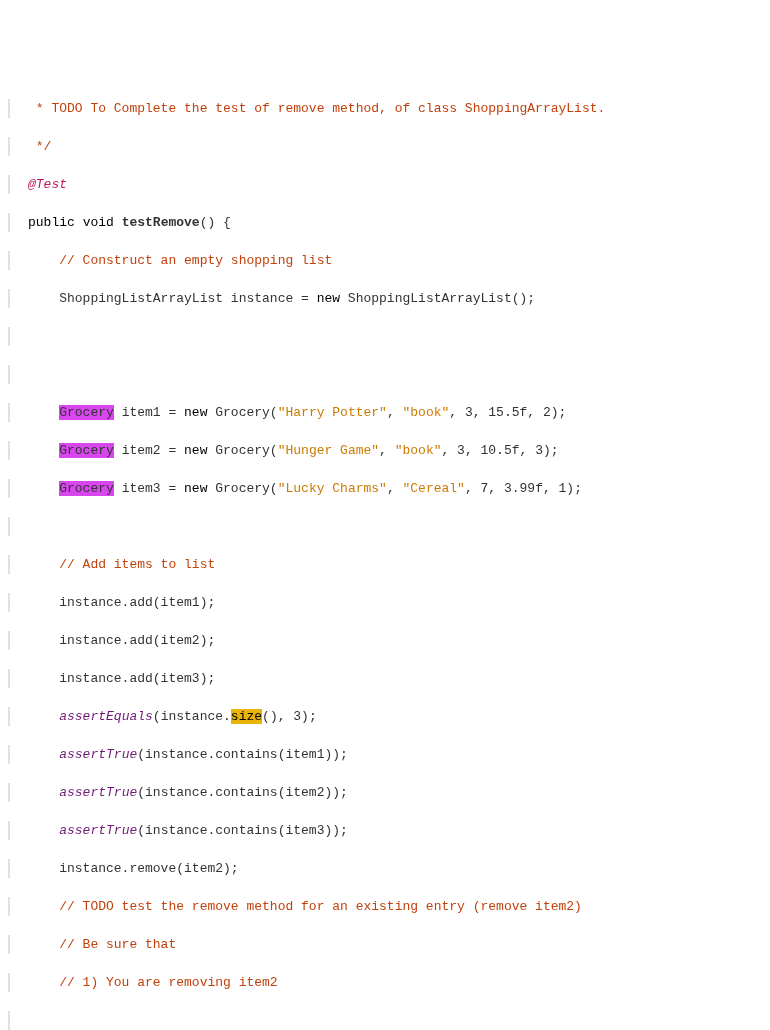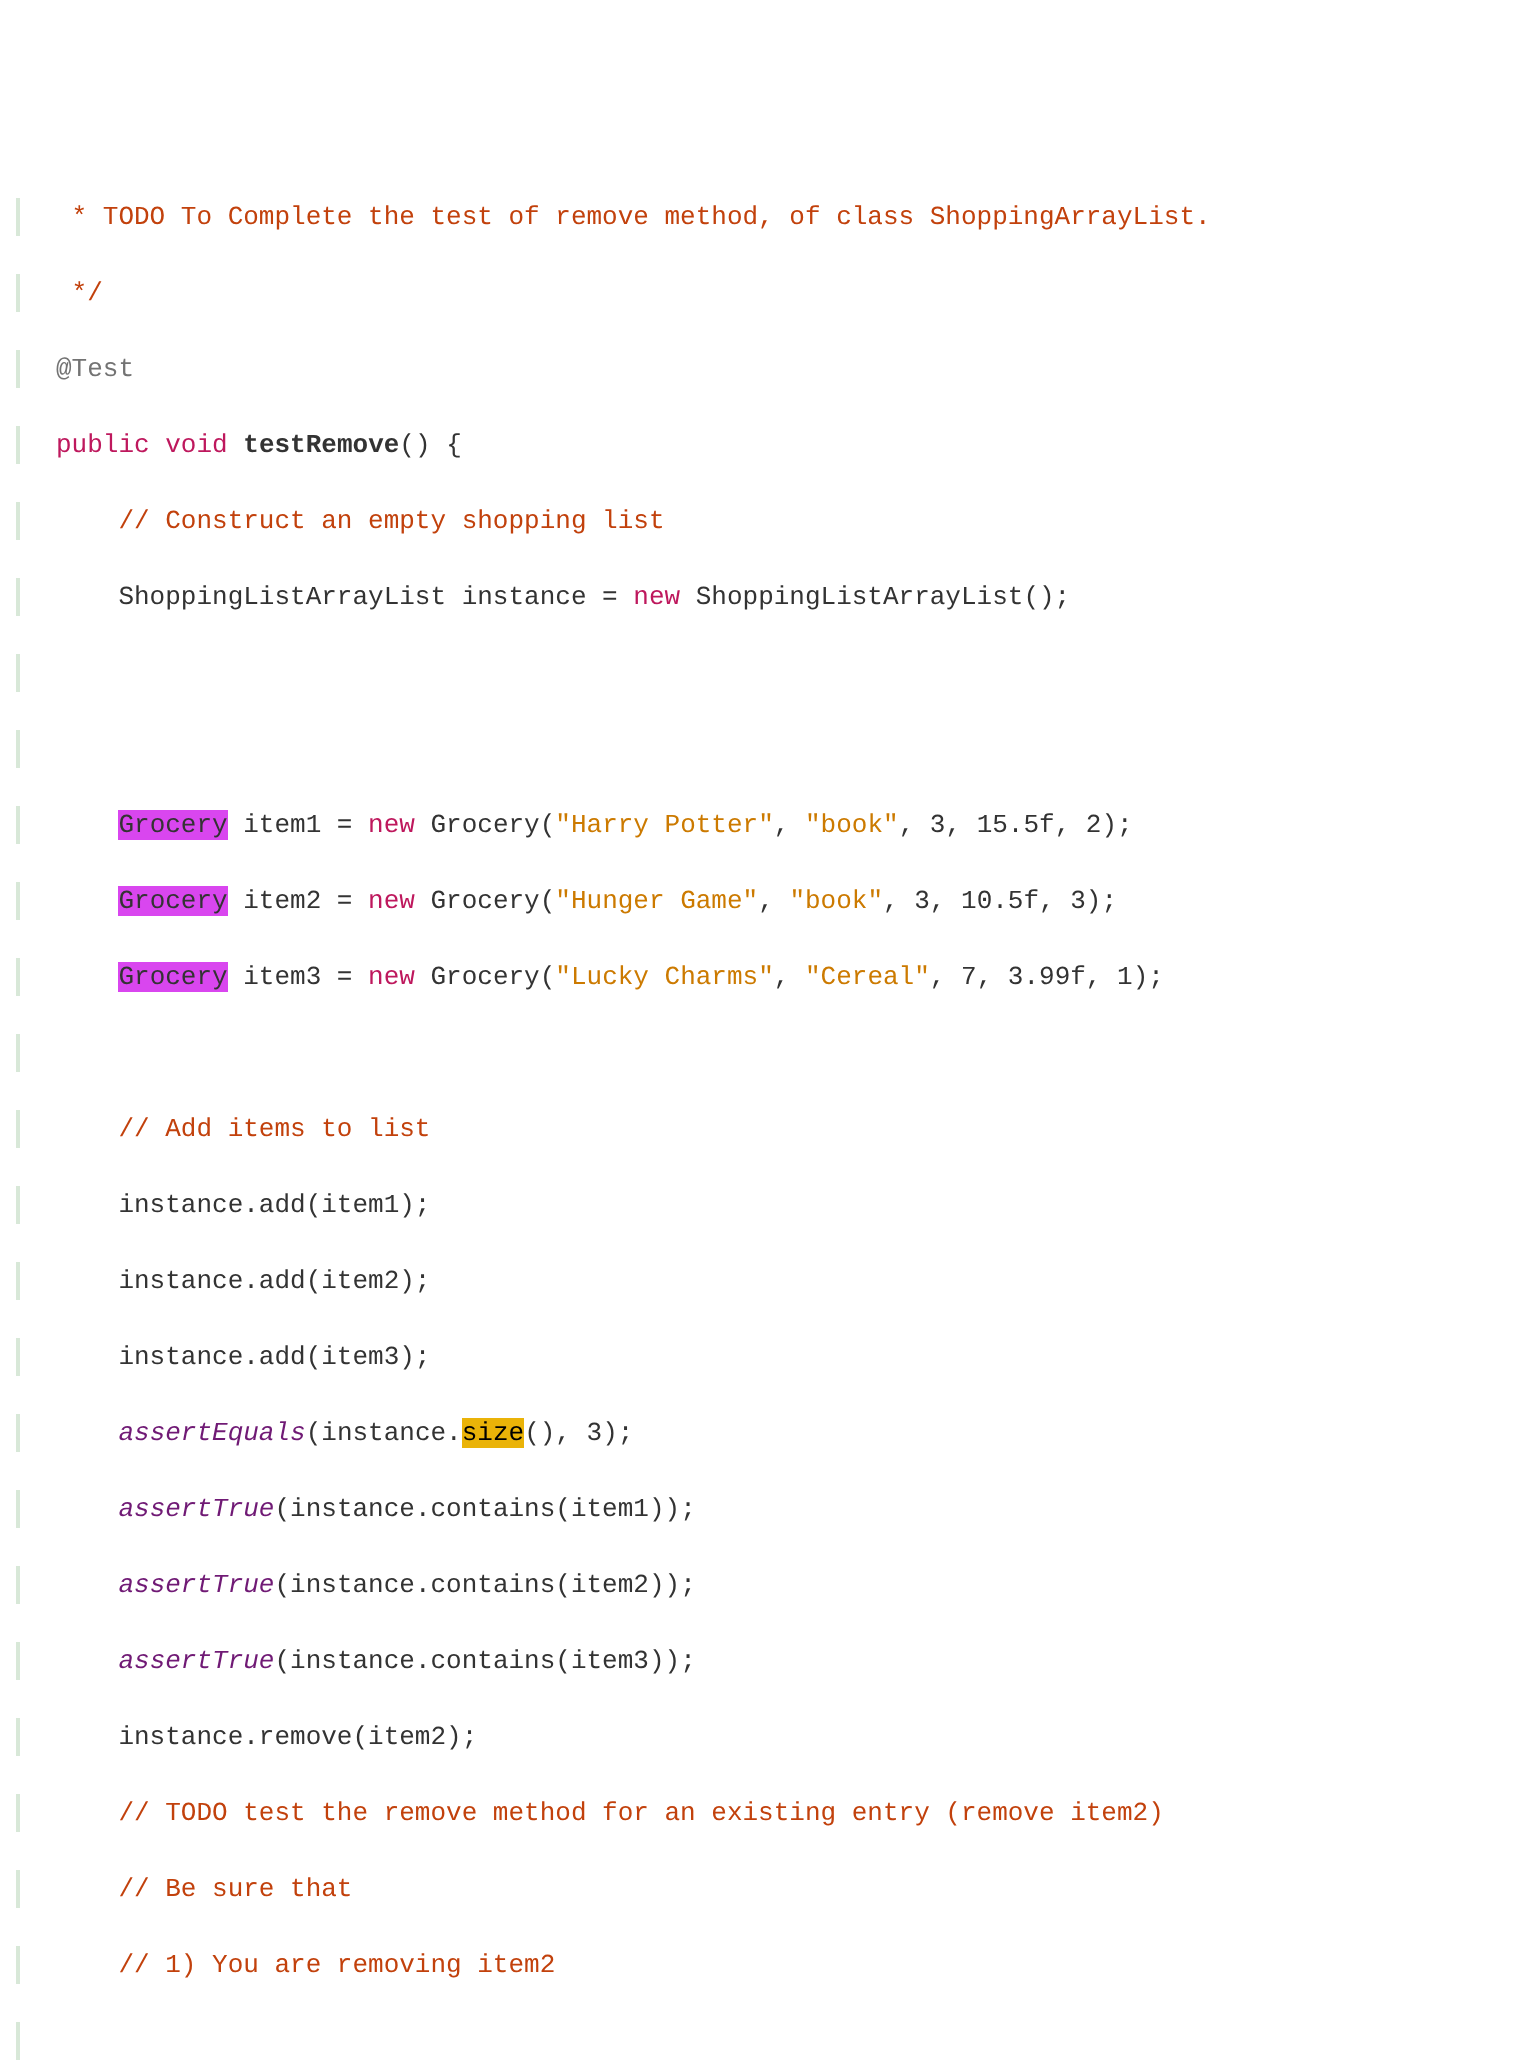--- a/index.html
+++ b/index.html
@@ -8,22 +8,22 @@
     font-family: "Courier New", Courier, monospace;
     font-size: 13px;
     line-height: 19px;
     color: #333;
     background: #fff;
     width: 770px;
     white-space: pre;
   }
   .line { display: block; }
   .comment { color: #c2410c; }
-  .annotation { color: #737373; }
-  .keyword { color: #be185d; }
+  .annotation { color: #be185d; font-style: italic; }
+  .keyword { color: #000000; }
   .method-decl { font-weight: bold; color: #333; text-align: center; }
   .string { color: #cc7a00; }
   .type-hl { background: #d946ef; }
   .size-hl { background: #eab308; color: #000; }
   .italic { font-style: italic; color: #701a75; }
   .plain { color: #333; }
   .gutter { display: inline-block; width: 18px; border-left: 2px solid #d8e8d8; height: 19px; vertical-align: top; }
 </style>
 </head>
 <body>

